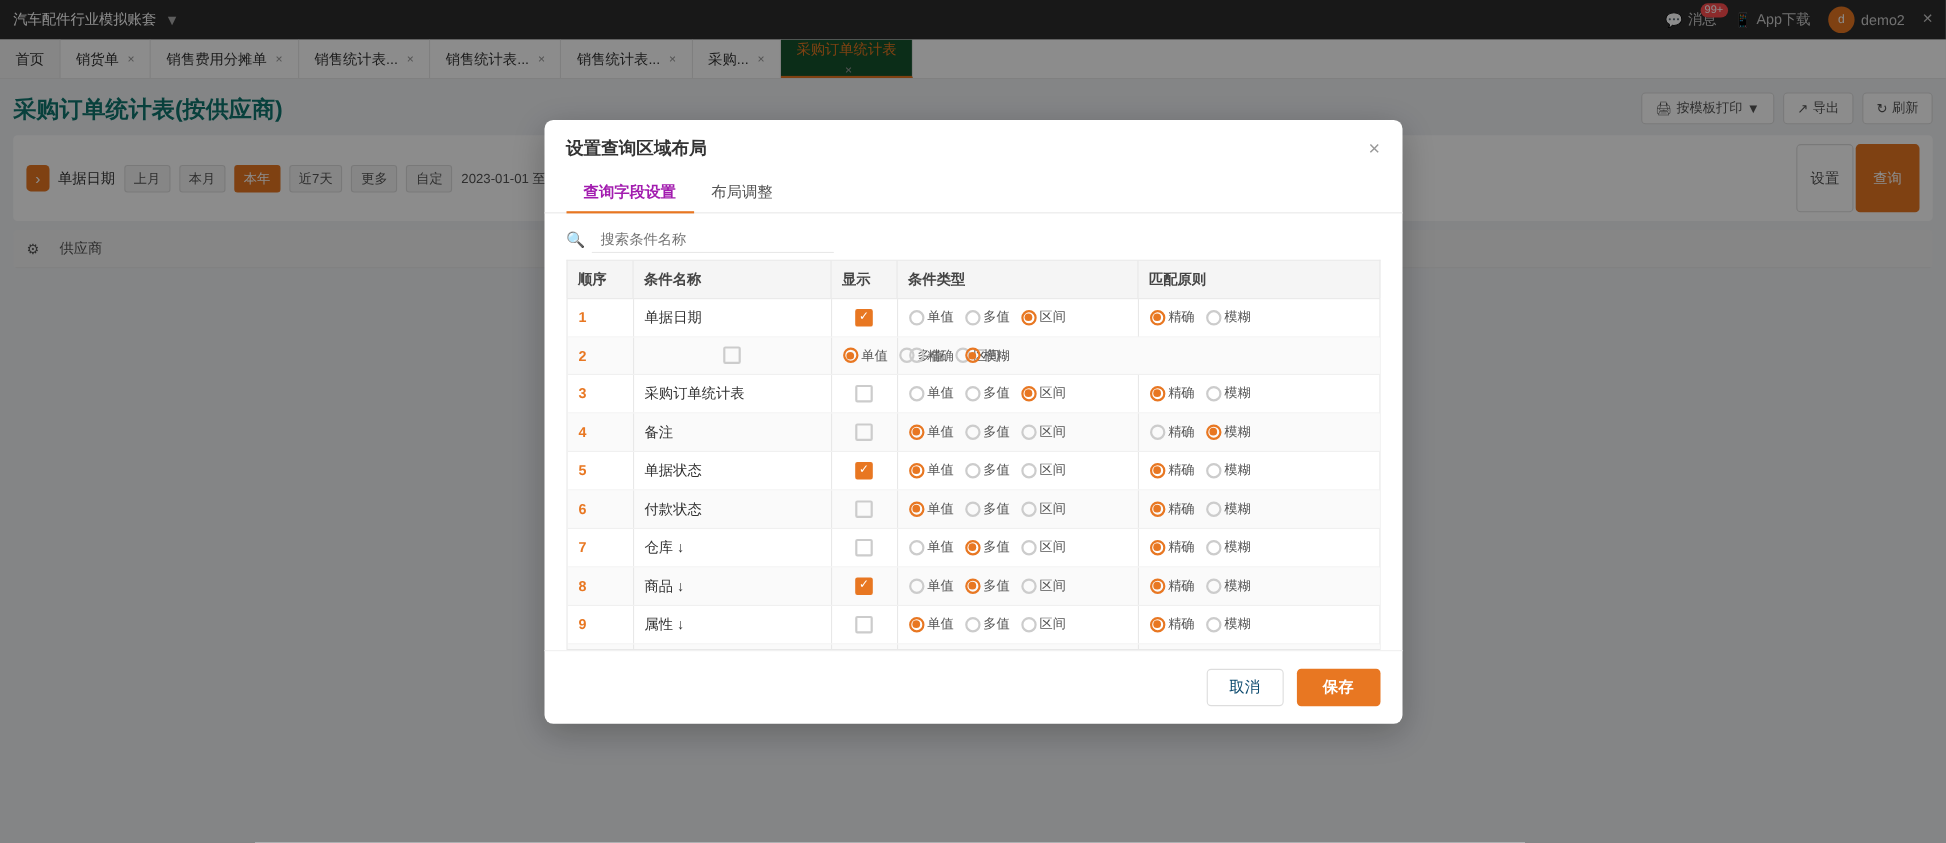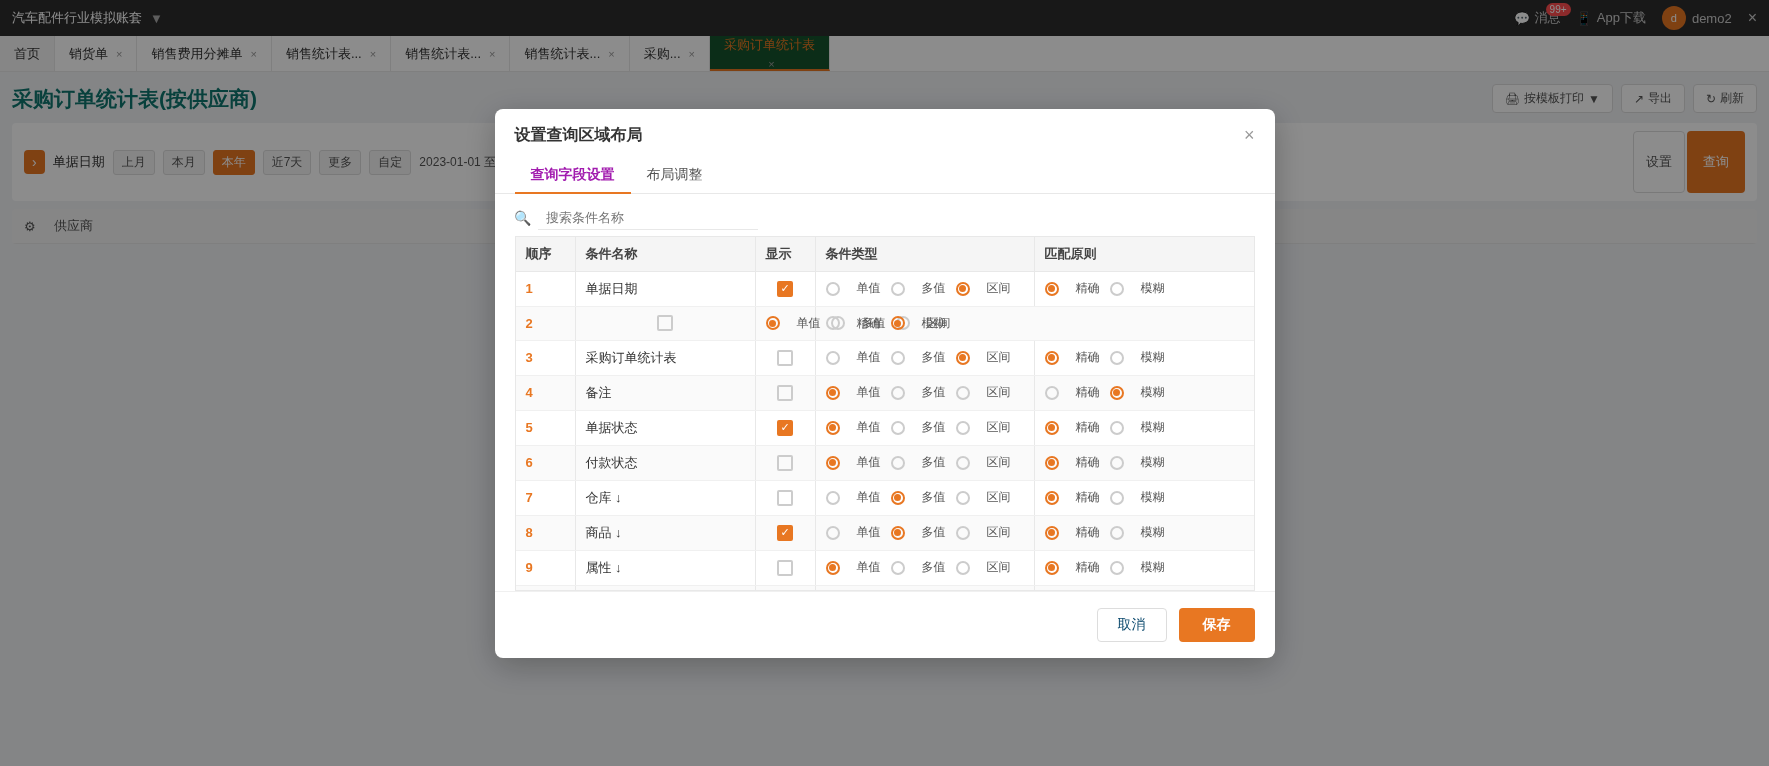--- a/index.html
+++ b/index.html
@@ -255,21 +255,21 @@
 
     
     .radio-group {
       display: flex;
       gap: 10px;
       align-items: center;
     }
     .radio-item {
       display: flex;
       align-items: center;
-      gap: 17px;
+      gap: 3px;
       cursor: pointer;
       font-size: 12px;
       color: #555;
       white-space: nowrap;
       font-family: Liberation Mono, monospace;
     }
     .radio-circle {
       width: 14px; height: 14px;
       border-radius: 50%;
       border: 2px solid #ccc;

